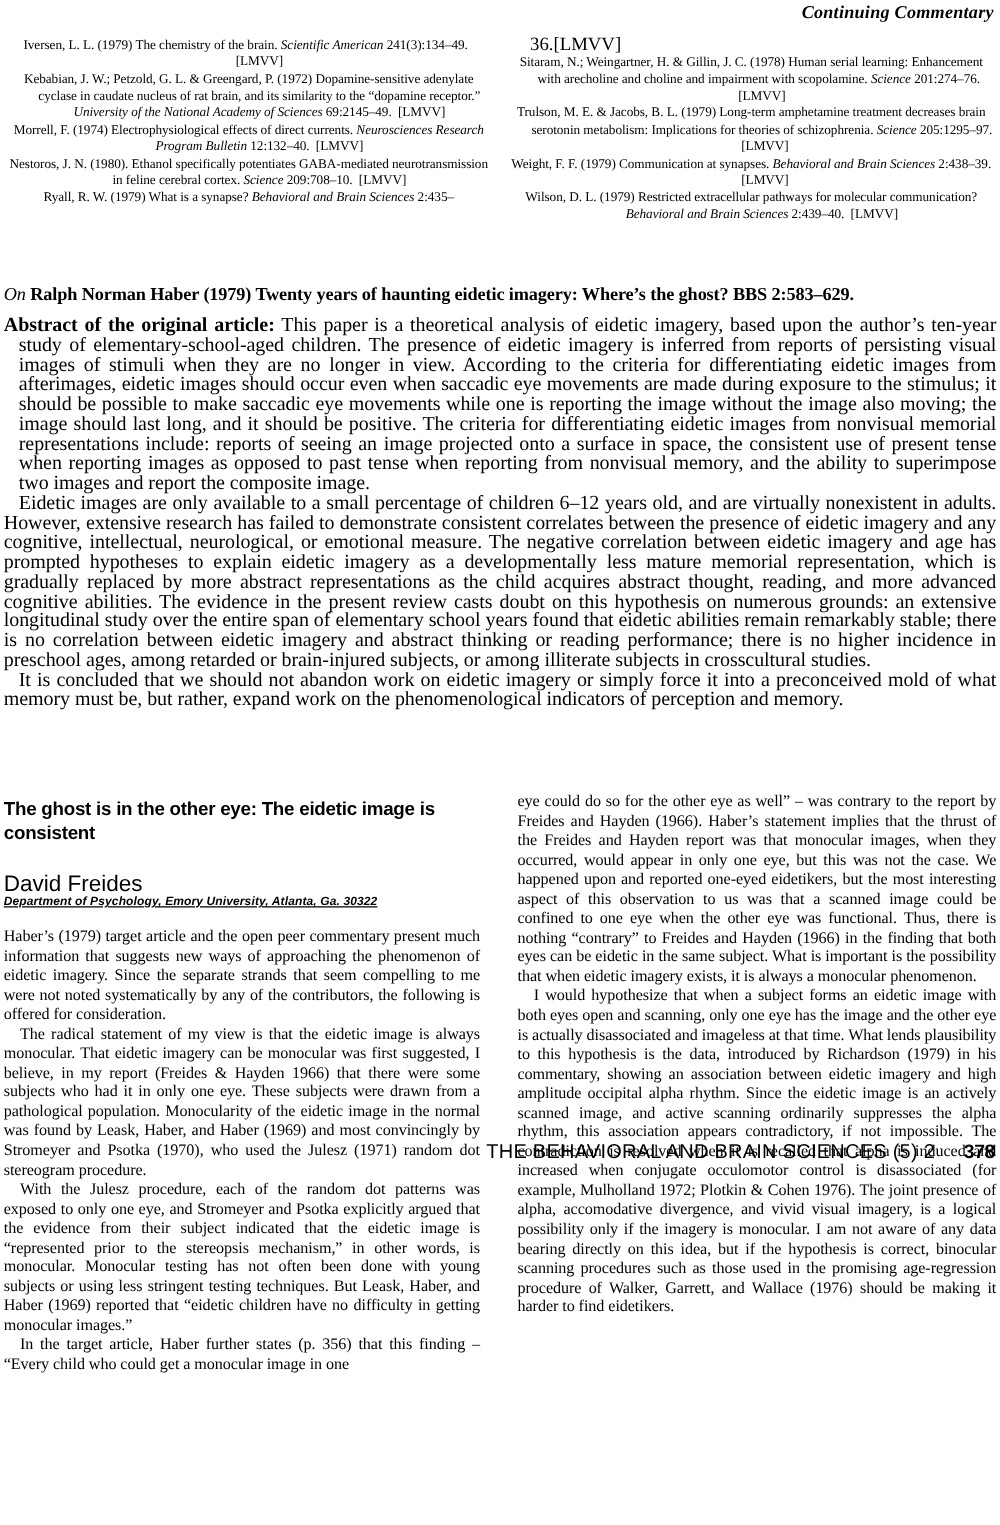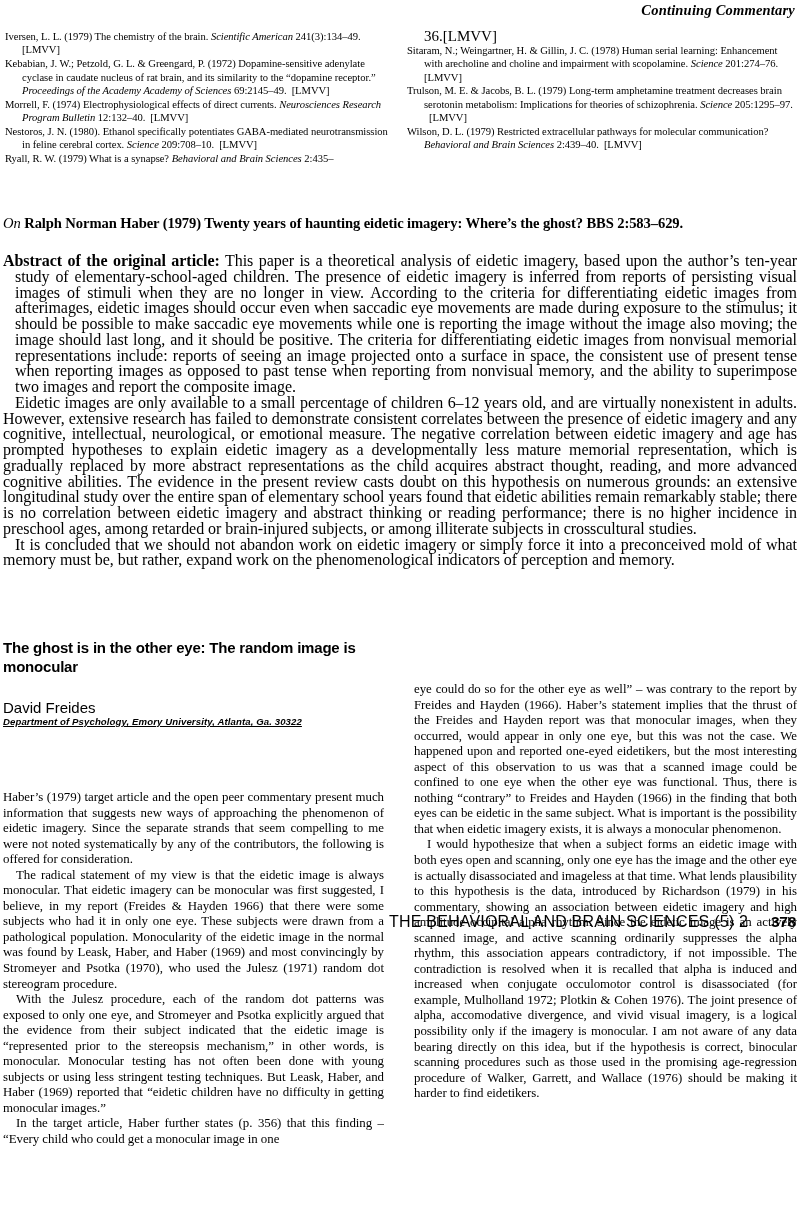--- a/index.html
+++ b/index.html
@@ -42,39 +42,39 @@
     width: 790px;
     display: flex;
     gap: 14px;
   }
   .refs-col {
     width: 388px;
   }
   .ref {
     font-size: 10.6px;
     line-height: 13.35px;
-    text-align: left;
+    text-align: center;
     padding-left: 17px;
     text-indent: -17px;
     margin: 0 0 0.5px 0;
     letter-spacing: -0.05px;
   }
   .ref i { font-style: italic; }
   .ref .sp { display: inline-block; width: 5px; }
   .ref-cont {
     font-size: 15px;
     line-height: 13.35px;
     margin: 0 0 0.5px 0;
     padding-left: 17px;
   }
 
   
   .target-head {
     position: absolute;
-    top: 215px;
+    top: 228px;
     left: 3px;
     width: 794px;
     font-size: 14.6px;
     font-weight: bold;
     line-height: 17px;
     letter-spacing: -0.1px;
   }
   .target-head .on {
     font-weight: normal;
     font-style: italic;
@@ -115,21 +115,21 @@
     font-size: 15px;
     line-height: 19px;
     letter-spacing: -0.2px;
   }
   .author {
     position: absolute;
     top: 700px;
     left: 3px;
     width: 382px;
     font-family: "Liberation Sans", "DejaVu Sans", sans-serif;
-    font-size: 15px;
+    font-size: 18px;
     line-height: 15px;
   }
   .affiliation {
     position: absolute;
     top: 716px;
     left: 3px;
     width: 390px;
     font-family: "Liberation Sans", "DejaVu Sans", sans-serif;
     font-style: italic;
     font-weight: bold;
@@ -138,21 +138,20 @@
     letter-spacing: 0.1px;
     text-decoration: underline;
   }
 
   .body-col {
     position: absolute;
     font-size: 12.9px;
     line-height: 15.55px;
     text-align: justify;
     letter-spacing: -0.05px;
-    margin-top: 48px;
   }
   .body-col p {
     margin: 0;
     text-indent: 13px;
   }
   .body-col p.first { text-indent: 0; }
 
   #col-left  { top: 742px; left: 3px;   width: 381px; }
   #col-right { top: 634px; left: 414px; width: 383px; }
 
@@ -179,44 +178,45 @@
 </head>
 <body>
 
 <div class="page">
 
   <div class="running-head">Continuing Commentary</div>
 
   <div class="refs">
     <div class="refs-col" id="refs-left">
         <p class="ref">Iversen, L. L. (1979) The chemistry of the brain. <i>Scientific American</i> 241(3):134–49.<span class="sp"></span>[LMVV]</p>
-        <p class="ref">Kebabian, J. W.; Petzold, G. L. &amp; Greengard, P. (1972) Dopamine-sensitive adenylate cyclase in caudate nucleus of rat brain, and its similarity to the “dopamine receptor.” <i>Proceedings of the Academy Academy of Sciences</i> 69:2145–49.<span class="sp"></span>[LMVV]</p>
+        <p class="ref">Kebabian, J. W.; Petzold, G. L. &amp; Greengard, P. (1972) Dopamine-sensitive adenylate cyclase in caudate nucleus of rat brain, and its similarity to the “dopamine receptor.” <i>University of the National Academy of Sciences</i> 69:2145–49.<span class="sp"></span>[LMVV]</p>
         <p class="ref">Morrell, F. (1974) Electrophysiological effects of direct currents. <i>Neurosciences Research Program Bulletin</i> 12:132–40.<span class="sp"></span>[LMVV]</p>
         <p class="ref">Nestoros, J. N. (1980). Ethanol specifically potentiates GABA-mediated neurotransmission in feline cerebral cortex. <i>Science</i> 209:708–10.<span class="sp"></span>[LMVV]</p>
         <p class="ref">Ryall, R. W. (1979) What is a synapse? <i>Behavioral and Brain Sciences</i> 2:435–</p>
       </div>
     <div class="refs-col" id="refs-right">
         <p class="ref-cont">36.<span class="sp"></span>[LMVV]</p>
         <p class="ref">Sitaram, N.; Weingartner, H. &amp; Gillin, J. C. (1978) Human serial learning: Enhancement with arecholine and choline and impairment with scopolamine. <i>Science</i> 201:274–76.<span class="sp"></span>[LMVV]</p>
         <p class="ref">Trulson, M. E. &amp; Jacobs, B. L. (1979) Long-term amphetamine treatment decreases brain serotonin metabolism: Implications for theories of schizophrenia. <i>Science</i> 205:1295–97.<span class="sp"></span>[LMVV]</p>
+        <p class="ref">Weight, F. F. (1979) Communication at synapses. <i>Behavioral and Brain Sciences</i> 2:438–39.<span class="sp"></span>[LMVV]</p>
         <p class="ref">Wilson, D. L. (1979) Restricted extracellular pathways for molecular communication? <i>Behavioral and Brain Sciences</i> 2:439–40.<span class="sp"></span>[LMVV]</p>
       </div>
   </div>
 
   <div class="target-head">
     <span class="on">On</span><span> </span><span id="target-title">Ralph Norman Haber (1979) Twenty years of haunting eidetic imagery: Where’s the ghost? BBS 2:583–629.</span>
   </div>
 
   <div class="abstract" id="abstract-block">
       <p class="hang"><b>Abstract of the original article:</b> This paper is a theoretical analysis of eidetic imagery, based upon the author’s ten-year study of elementary-school-aged children. The presence of eidetic imagery is inferred from reports of persisting visual images of stimuli when they are no longer in view. According to the criteria for differentiating eidetic images from afterimages, eidetic images should occur even when saccadic eye movements are made during exposure to the stimulus; it should be possible to make saccadic eye movements while one is reporting the image without the image also moving; the image should last long, and it should be positive. The criteria for differentiating eidetic images from nonvisual memorial representations include: reports of seeing an image projected onto a surface in space, the consistent use of present tense when reporting images as opposed to past tense when reporting from nonvisual memory, and the ability to superimpose two images and report the composite image.</p>
       <p class="ind">Eidetic images are only available to a small percentage of children 6–12 years old, and are virtually nonexistent in adults. However, extensive research has failed to demonstrate consistent correlates between the presence of eidetic imagery and any cognitive, intellectual, neurological, or emotional measure. The negative correlation between eidetic imagery and age has prompted hypotheses to explain eidetic imagery as a developmentally less mature memorial representation, which is gradually replaced by more abstract representations as the child acquires abstract thought, reading, and more advanced cognitive abilities. The evidence in the present review casts doubt on this hypothesis on numerous grounds: an extensive longitudinal study over the entire span of elementary school years found that eidetic abilities remain remarkably stable; there is no correlation between eidetic imagery and abstract thinking or reading performance; there is no higher incidence in preschool ages, among retarded or brain-injured subjects, or among illiterate subjects in crosscultural studies.</p>
       <p class="ind">It is concluded that we should not abandon work on eidetic imagery or simply force it into a preconceived mold of what memory must be, but rather, expand work on the phenomenological indicators of perception and memory.</p>
     </div>
 
-  <div class="commentary-title">The ghost is in the other eye: The random image is monocular</div>
+  <div class="commentary-title">The ghost is in the other eye: The eidetic image is consistent</div>
 
   <div class="author">David Freides</div>
 
   <div class="affiliation">Department of Psychology, Emory University, Atlanta, Ga. 30322</div>
 
   <div class="body-col" id="col-left">
       <p class="first">Haber’s (1979) target article and the open peer commentary present much information that suggests new ways of approaching the phenomenon of eidetic imagery. Since the separate strands that seem compelling to me were not noted systematically by any of the contributors, the following is offered for consideration.</p>
       <p>The radical statement of my view is that the eidetic image is always monocular. That eidetic imagery can be monocular was first suggested, I believe, in my report (Freides &amp; Hayden 1966) that there were some subjects who had it in only one eye. These subjects were drawn from a pathological population. Monocularity of the eidetic image in the normal was found by Leask, Haber, and Haber (1969) and most convincingly by Stromeyer and Psotka (1970), who used the Julesz (1971) random dot stereogram procedure.</p>
       <p>With the Julesz procedure, each of the random dot patterns was exposed to only one eye, and Stromeyer and Psotka explicitly argued that the evidence from their subject indicated that the eidetic image is “represented prior to the stereopsis mechanism,” in other words, is monocular. Monocular testing has not often been done with young subjects or using less stringent testing techniques. But Leask, Haber, and Haber (1969) reported that “eidetic children have no difficulty in getting monocular images.”</p>
       <p>In the target article, Haber further states (p. 356) that this finding – “Every child who could get a monocular image in one</p>

